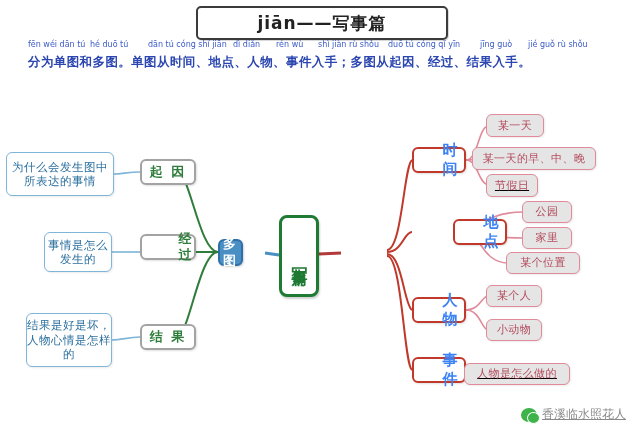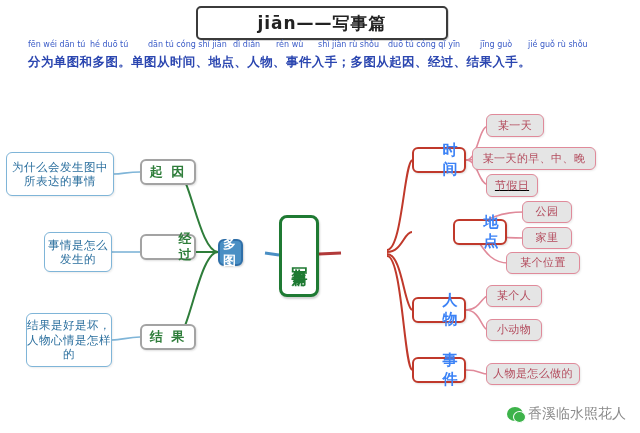--- a/index.html
+++ b/index.html
@@ -114,21 +114,21 @@
     display:flex;align-items:center;gap:5px;
   }
   .wechat-icon{
     width:16px;height:14px;border-radius:50%;
     background:#3db34a;position:relative;display:inline-block;
   }
   .wechat-icon:after{
     content:"";position:absolute;left:6px;top:4px;width:11px;height:10px;
     border-radius:50%;background:#3db34a;border:1.5px solid #fff;
   }
-  .footer-text{font-size:14px;color:#8a8a8a;}
+  .footer-text{font-size:12px;color:#8a8a8a;text-decoration:underline;}
 </style>
 </head>
 <body>
 
 <div id="canvas">
 
   <svg class="lines">
 
     <path d="M279,255 L265,253" stroke="#4a8fc4" stroke-width="3" fill="none"></path>
 
@@ -240,21 +240,21 @@
     <span>某个位置</span>
   </div>
 
   <div class="node pink-leaf" style="left:486px;top:285px;width:56px;height:22px;">
     <span>某个人</span>
   </div>
   <div class="node pink-leaf" style="left:486px;top:319px;width:56px;height:22px;">
     <span>小动物</span>
   </div>
 
-  <div class="node pink-leaf" style="left:486px;top:363px;width:94px;height:22px;">
+  <div class="node pink-leaf" style="left:464px;top:363px;width:106px;height:22px;text-decoration:underline;">
     <span>人物是怎么做的</span>
   </div>
 
   <div class="footer">
     <span class="wechat-icon"></span>
     <span class="footer-text">香溪临水照花人</span>
   </div>
 
 </div>
 

